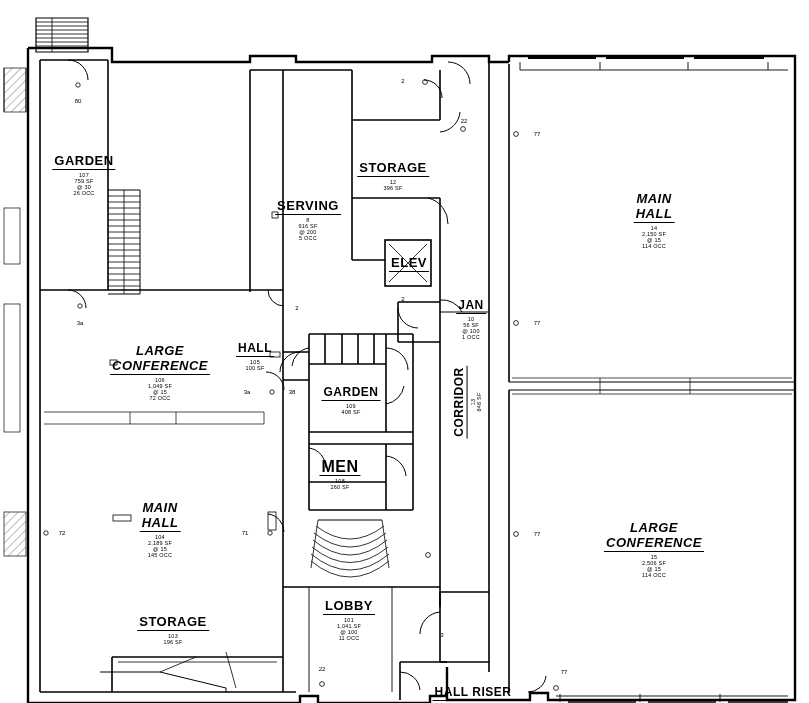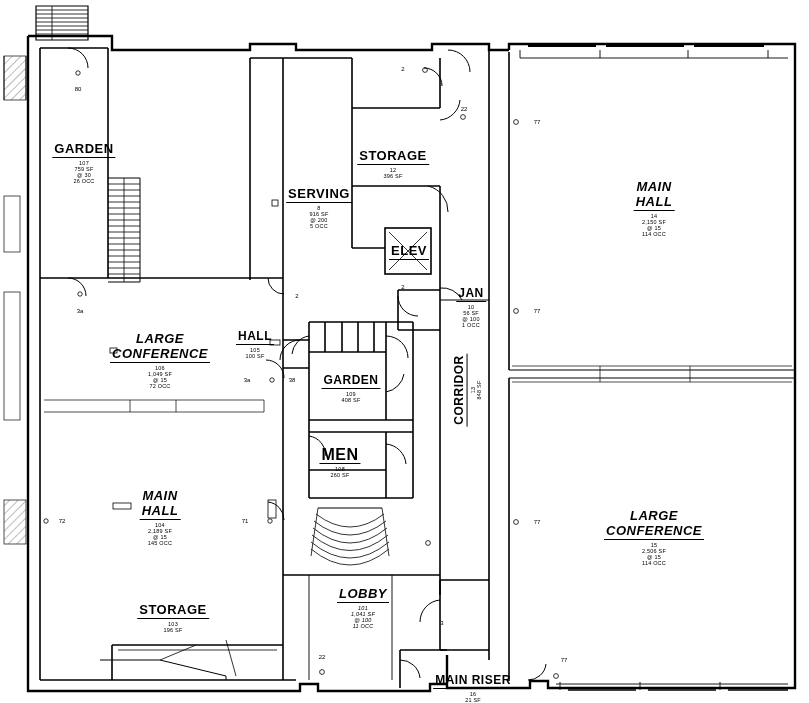--- a/index.html
+++ b/index.html
@@ -1,17 +1,17 @@
 <!DOCTYPE html>
 <html><head>
 <meta charset="utf-8">
 <style>
   html,body{margin:0;padding:0;background:#ffffff;}
   body{width:809px;height:703px;font-family:"Liberation Sans",sans-serif;overflow:hidden;}
-  #plan{position:relative;width:809px;height:540px;background:#fff;}
+  #plan{position:relative;width:809px;height:540px;background:#fff;margin-top:12px;}
   #plan svg{position:absolute;left:0;top:0;}
   .roomlabel{position:absolute;text-align:center;transform:translate(-50%,0);white-space:nowrap;color:#000;}
   .roomlabel .rname{font-weight:bold;font-size:13px;letter-spacing:.5px;line-height:14px;border-bottom:1.5px solid #000;padding:0 2px 1px 2px;display:inline-block;}
   .roomlabel .rname.two{display:block;font-style:italic;}
   .roomlabel .rmeta{font-size:5.5px;line-height:6.2px;letter-spacing:.2px;margin-top:1.5px;font-family:"Liberation Sans",sans-serif;}
   .roomlabel.vert{transform:translate(-50%,-50%) rotate(-90deg);transform-origin:center center;}
   .tagnum{position:absolute;font-size:6px;color:#000;transform:translate(-50%,-50%);white-space:nowrap;}
 </style>
 </head>
 <body>
@@ -177,21 +177,21 @@
 <div class="roomlabel" style="left:84px;top:139px;">
   <span class="rname">GARDEN</span>
   <div class="rmeta">
         <div>107</div>
         <div>759 SF</div>
         <div>@ 30</div>
         <div>26 OCC</div>
       </div>
 </div>
 
-<div class="roomlabel" style="left:319px;top:184px;">
+<div class="roomlabel" style="left:308px;top:184px;">
   <span class="rname">SERVING</span>
   <div class="rmeta">
         <div>8</div>
         <div>916 SF</div>
         <div>@ 200</div>
         <div>5 OCC</div>
       </div>
 </div>
 
 <div class="roomlabel" style="left:393px;top:146px;">
@@ -293,33 +293,33 @@
 </div>
 
 <div class="roomlabel" style="left:173px;top:600px;">
   <span class="rname">STORAGE</span>
   <div class="rmeta">
         <div>103</div>
         <div>196 SF</div>
       </div>
 </div>
 
-<div class="roomlabel" style="left:363px;top:584px;font-style:italic;">
+<div class="roomlabel" style="left:349px;top:584px;">
   <span class="rname">LOBBY</span>
   <div class="rmeta">
         <div>101</div>
         <div>1,041 SF</div>
         <div>@ 100</div>
         <div>11 OCC</div>
       </div>
 </div>
 
 
 <div class="roomlabel" style="left:473px;top:670px;">
-  <span class="rname" style="font-size:12px;">MAIN RISER</span>
+  <span class="rname" style="font-size:12px;">HALL RISER</span>
   <div class="rmeta">
         <div>16</div>
         <div>21 SF</div>
       </div>
 </div>
 
 <div id="tags">
       <div class="tagnum" style="left: 78px; top: 89px;">80</div>
       <div class="tagnum" style="left: 403px; top: 69px;">2</div>
       <div class="tagnum" style="left: 464px; top: 109px;">22</div>

